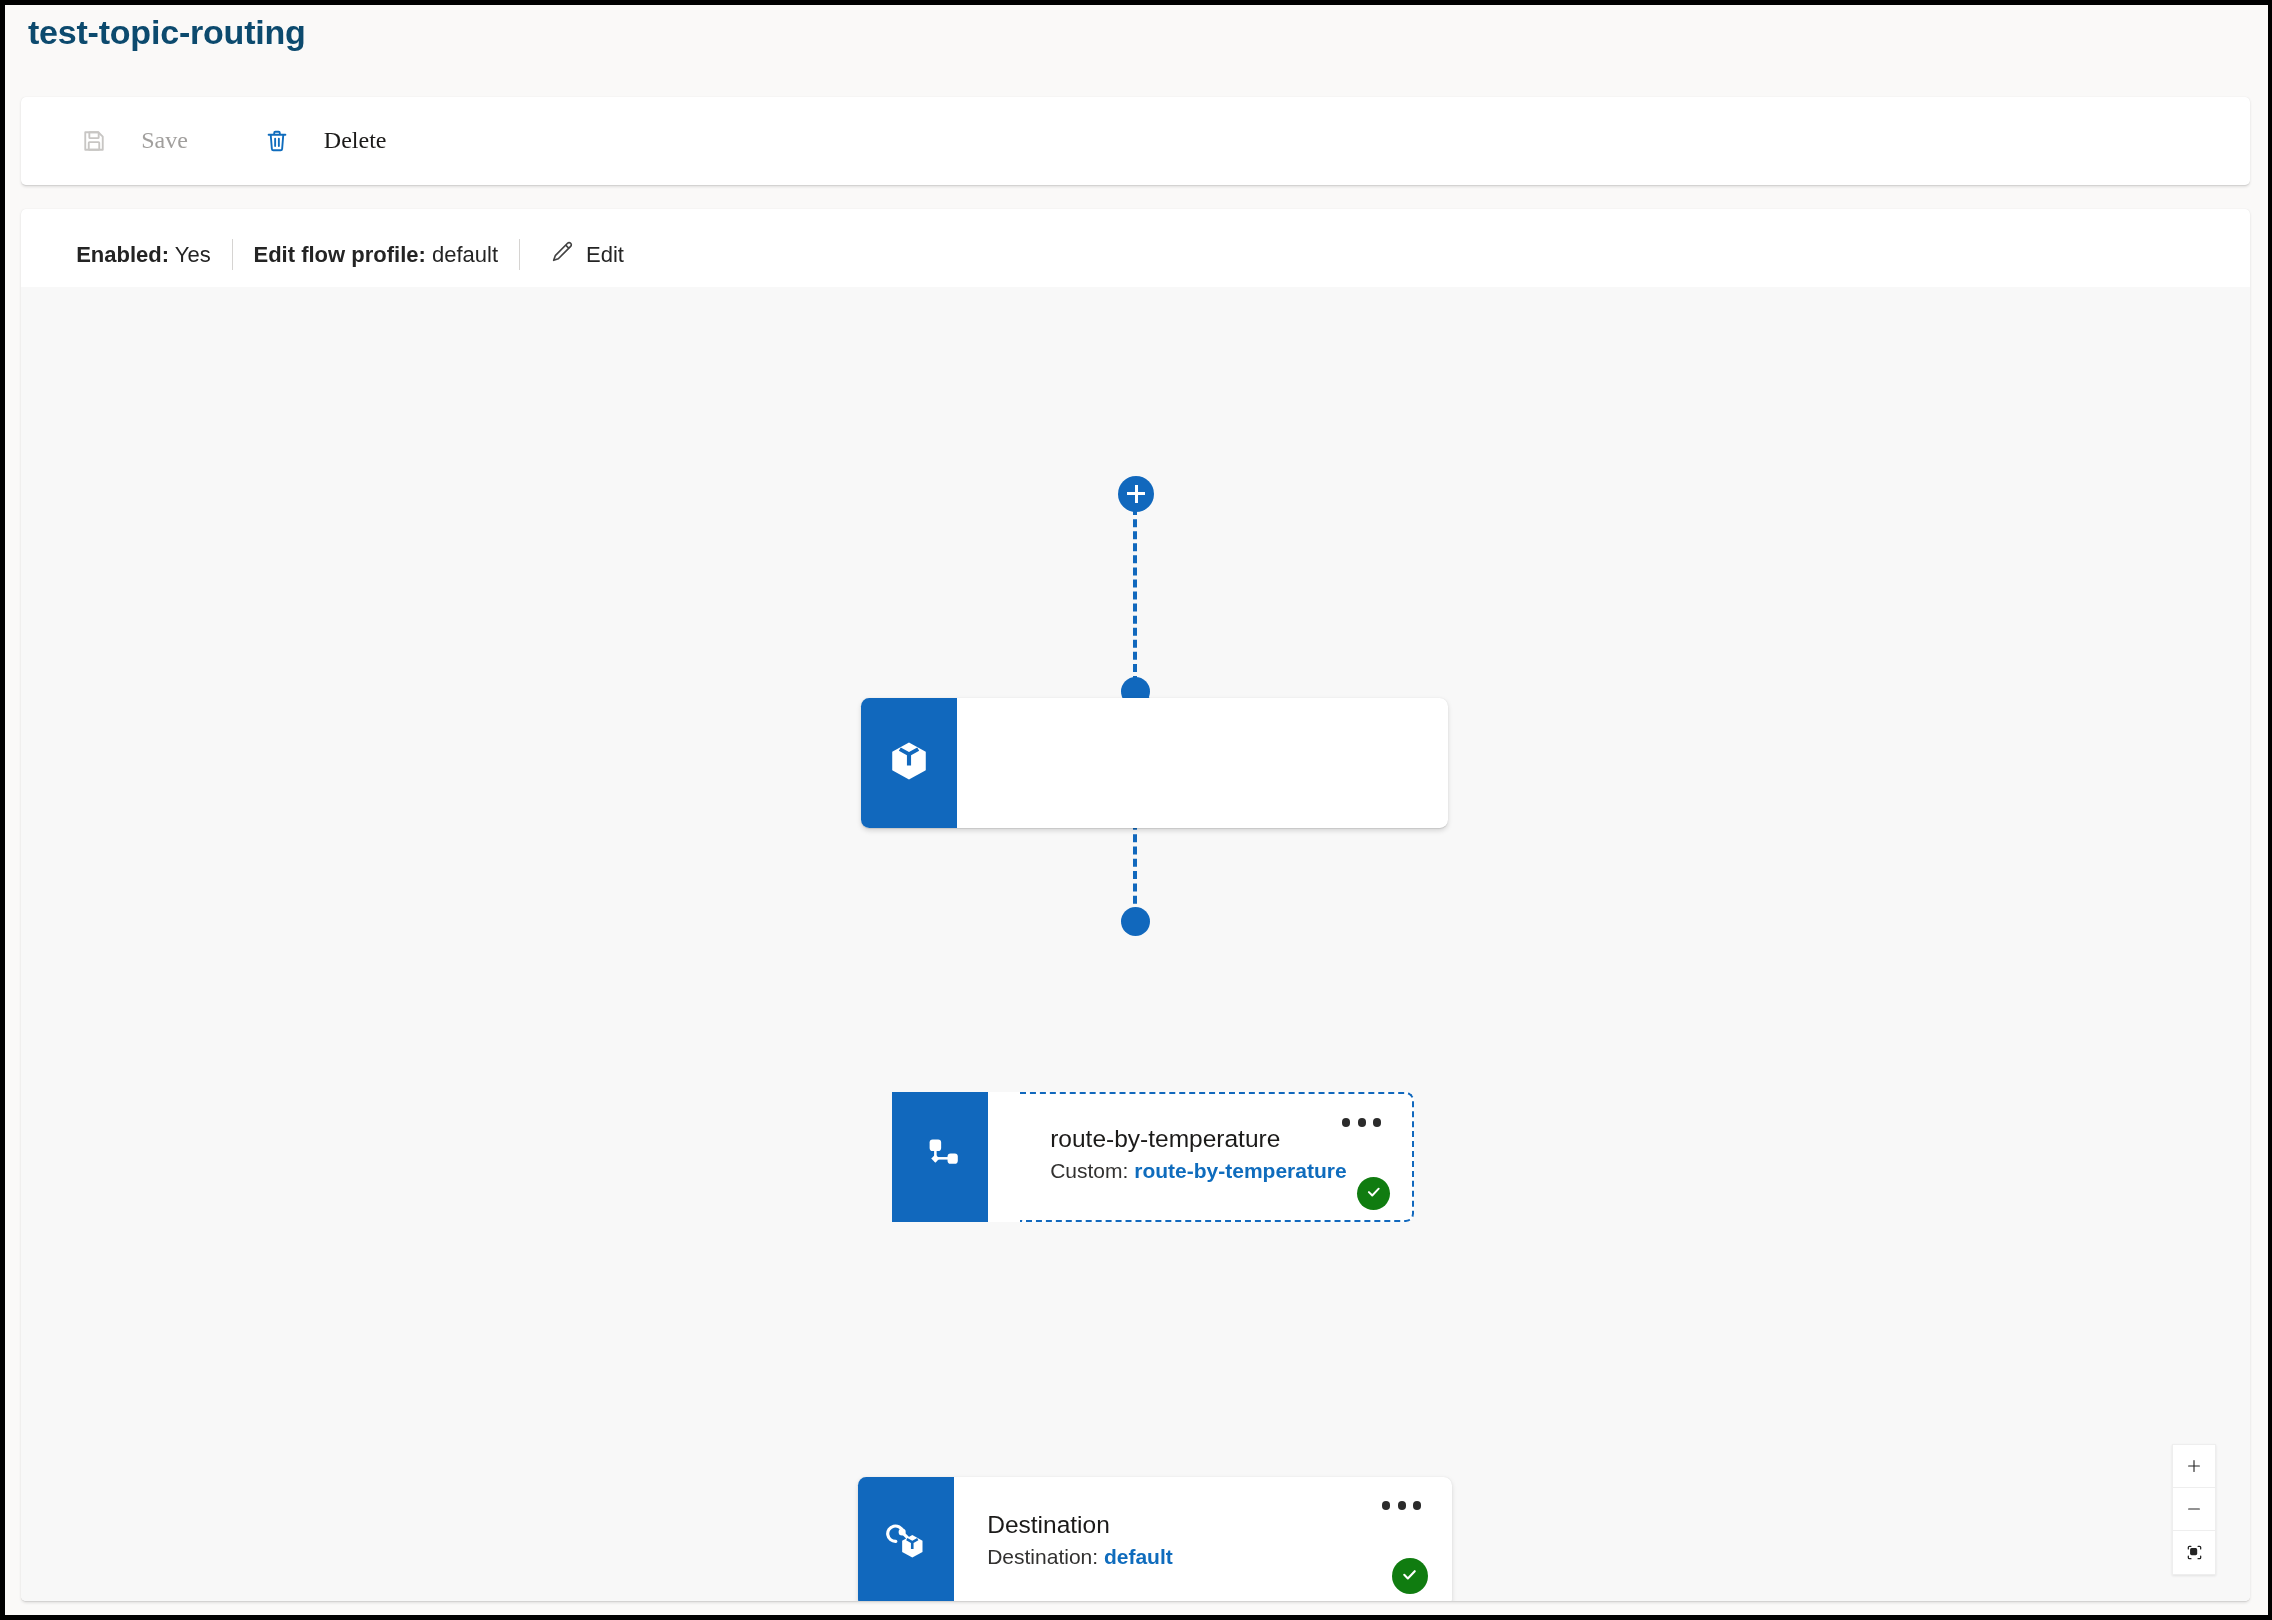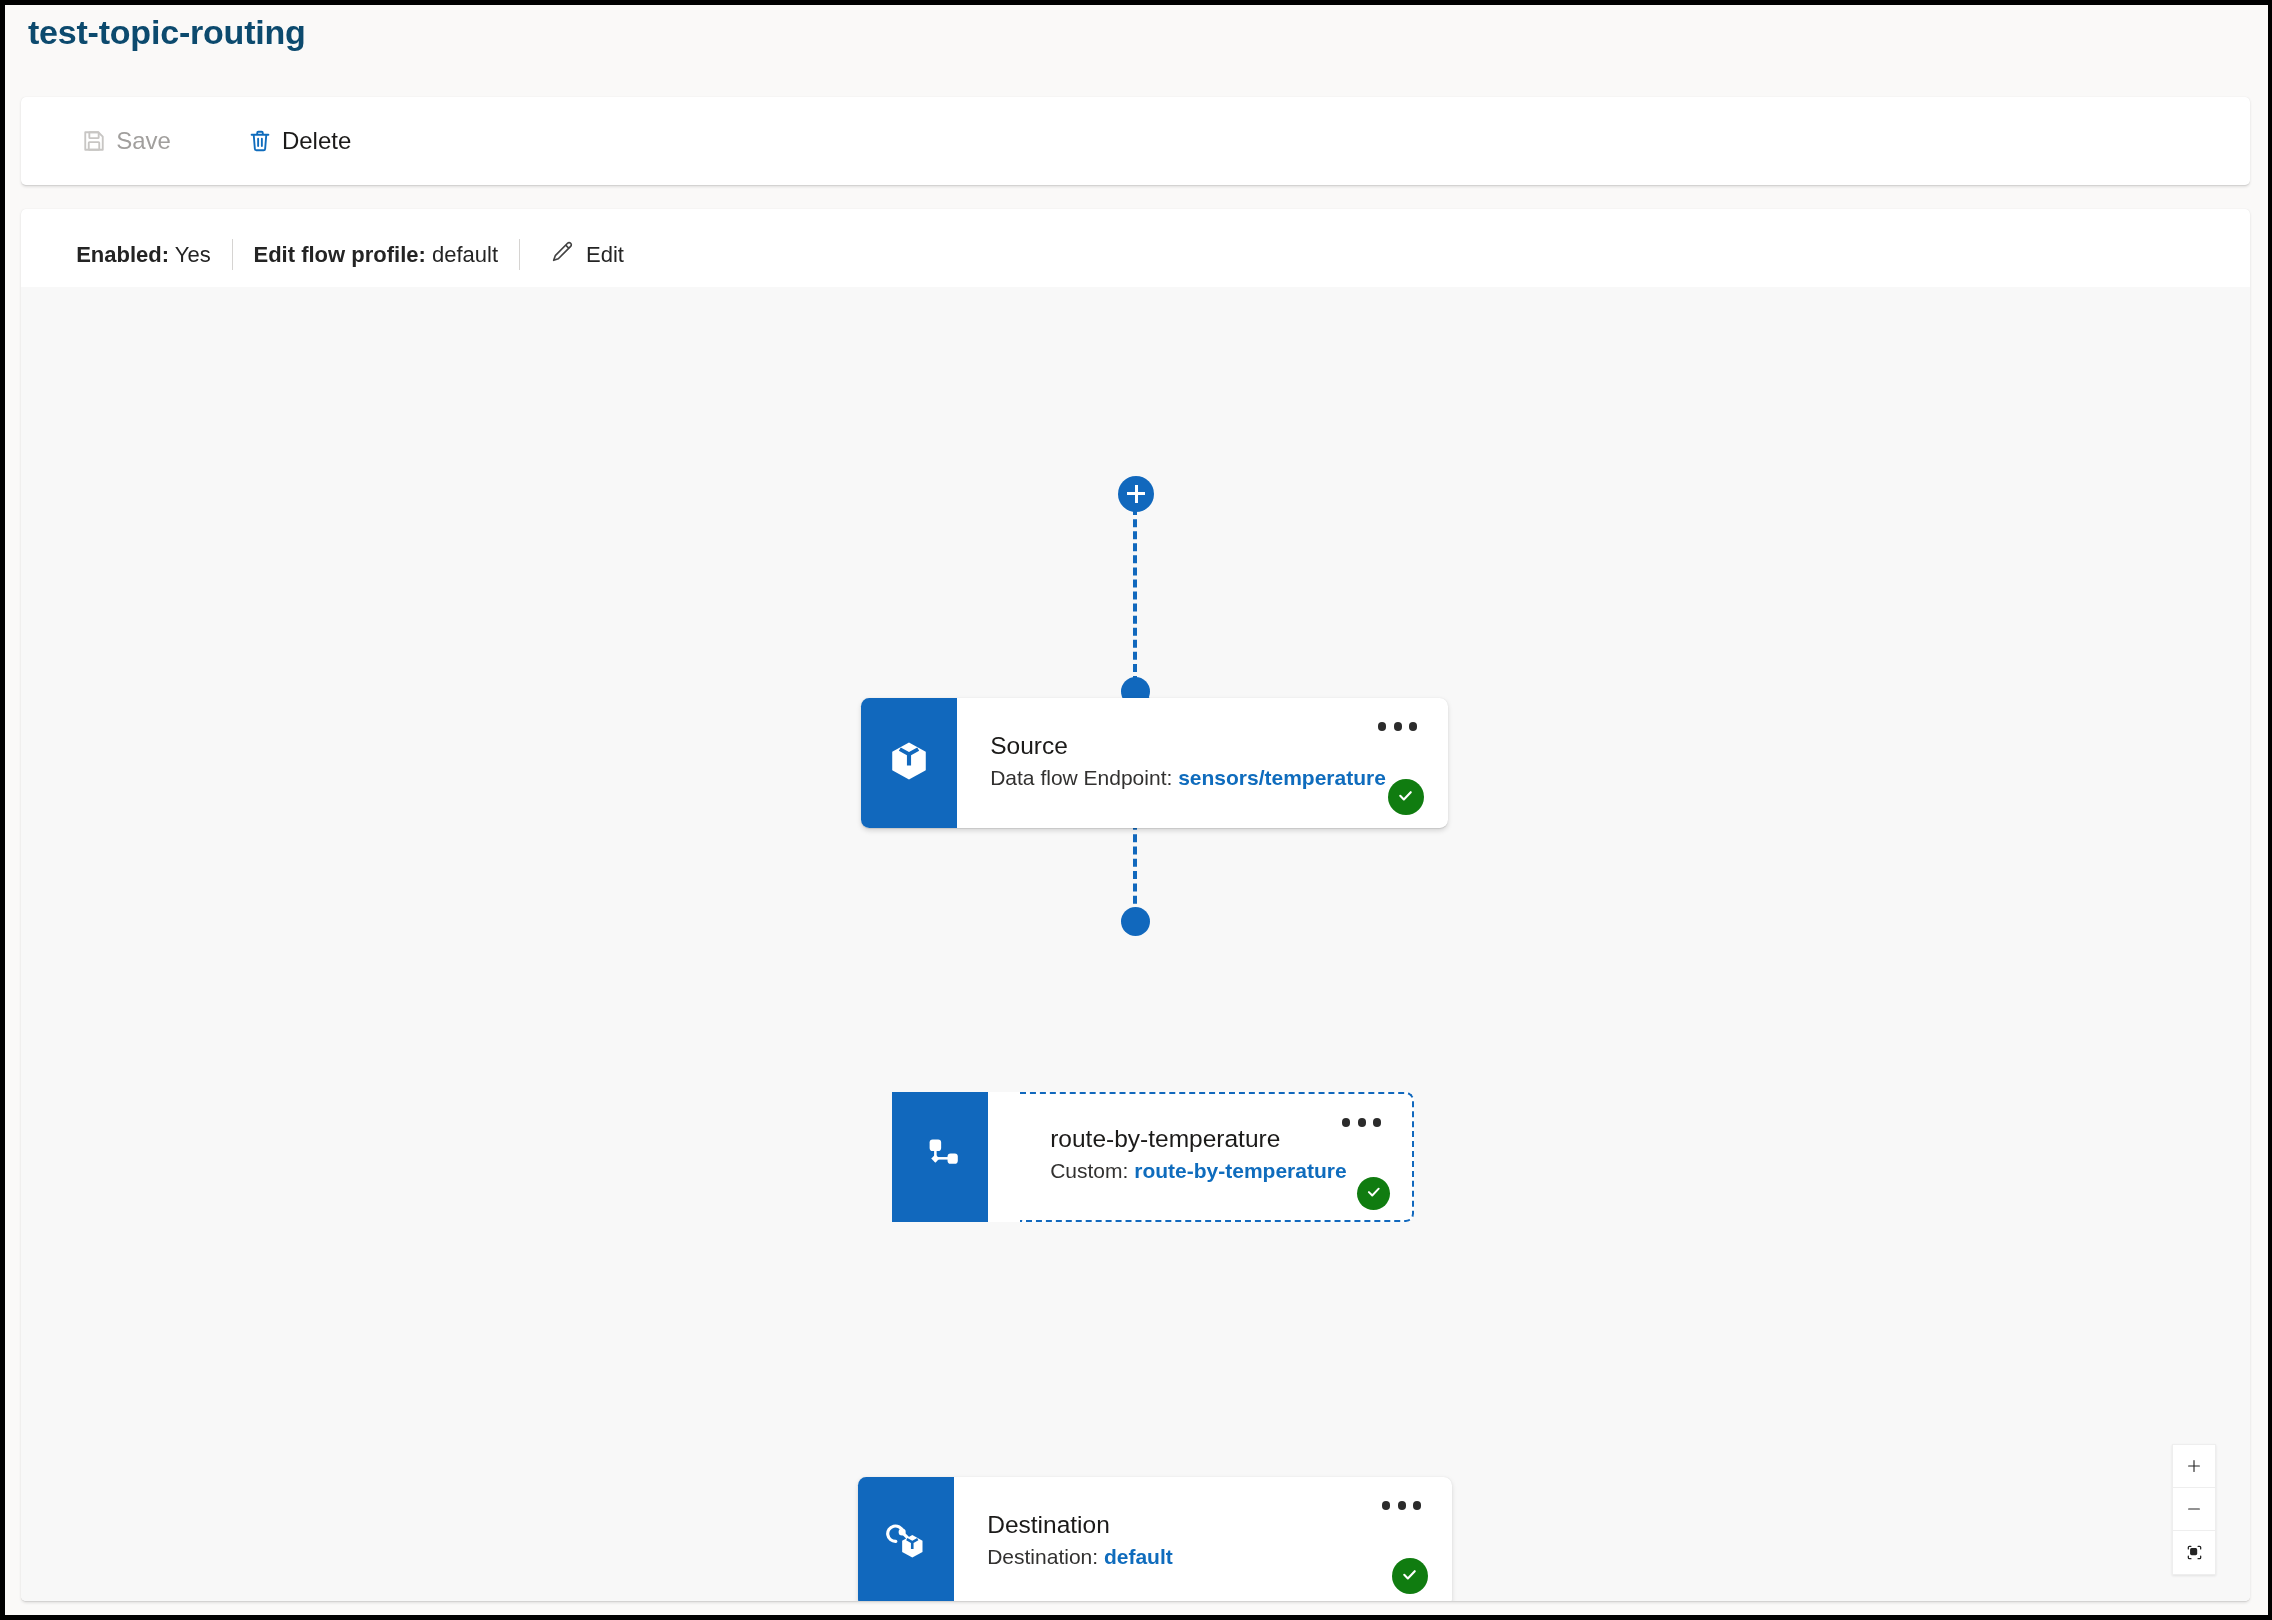--- a/index.html
+++ b/index.html
@@ -42,27 +42,27 @@
     background: #ffffff;
     border-radius: 4.9px;
     box-shadow: 0 1.3px 2.9px rgba(0,0,0,0.10), 0 0.2px 0.7px rgba(0,0,0,0.08);
     display: flex;
     align-items: center;
     padding-left: 46px;
   }
   .cmd-btn {
     display: flex;
     align-items: center;
-    gap: 8px;
+    gap: 33px;
     height: 55px;
     padding: 0 13px;
     background: transparent;
     border: none;
     cursor: pointer;
-    font-family: Liberation Sans, sans-serif;
+    font-family: Liberation Serif, serif;
     font-size: 24px;
     color: #1b1a19;
   }
   .cmd-btn.disabled { color: #a19f9d; cursor: default; }
   .cmd-icon { width: 28px; height: 28px; display: block; }
 
   
   #info-bar {
     position: absolute;
     left: 16.3px;
@@ -338,39 +338,20 @@
       <div class="edge-plus" style="left:1097px; top:405px;"></div>
 
       <div class="node" style="left:840px; top:411px; width:587px;">
         <div class="node-icon-box">
           <span>
             <svg viewBox="0 0 32 32" width="44" height="44" fill="#ffffff">
               <path d="M16 2.6 28.2 9.3v13.4L16 29.4 3.8 22.7V9.3z"></path>
               <path d="M16 9.5 10 6.1 8.6 8.5l5.9 3.4v7.4h3v-7.4l5.9-3.4-1.4-2.4z" fill="#1168bd"></path>
             </svg>
           </span>
-        </div>
-        <div class="node-body">
-          <div class="node-menu">
-            <i></i>
-            <i></i>
-            <i></i>
-          </div>
-          <div class="node-title">Source</div>
-          <div class="node-sub">
-            <span>Data flow Endpoint:</span>
-            <span class="val">sensors/temperature</span>
-          </div>
-          <div class="node-status">
-            <span>
-              <svg viewBox="0 0 24 24" width="21" height="21" fill="none" stroke="#ffffff" stroke-width="2.4" stroke-linecap="round" stroke-linejoin="round">
-                <path d="M6 12.4 10.1 16.5 18 8.2"></path>
-              </svg>
-            </span>
-          </div>
         </div>
       </div>
 
       <div class="node selected" style="left:871px; top:805px; width:522px;">
         <div class="node-icon-box">
           <span>
             <svg viewBox="0 0 32 32" width="41" height="41" fill="#ffffff">
               <rect x="7.5" y="3.5" width="9" height="9" rx="2.4"></rect>
               <path d="M11 12.5h2v8h-2z"></path>
               <path d="M11.8 17.2h11.5v2H11.8z"></path>

